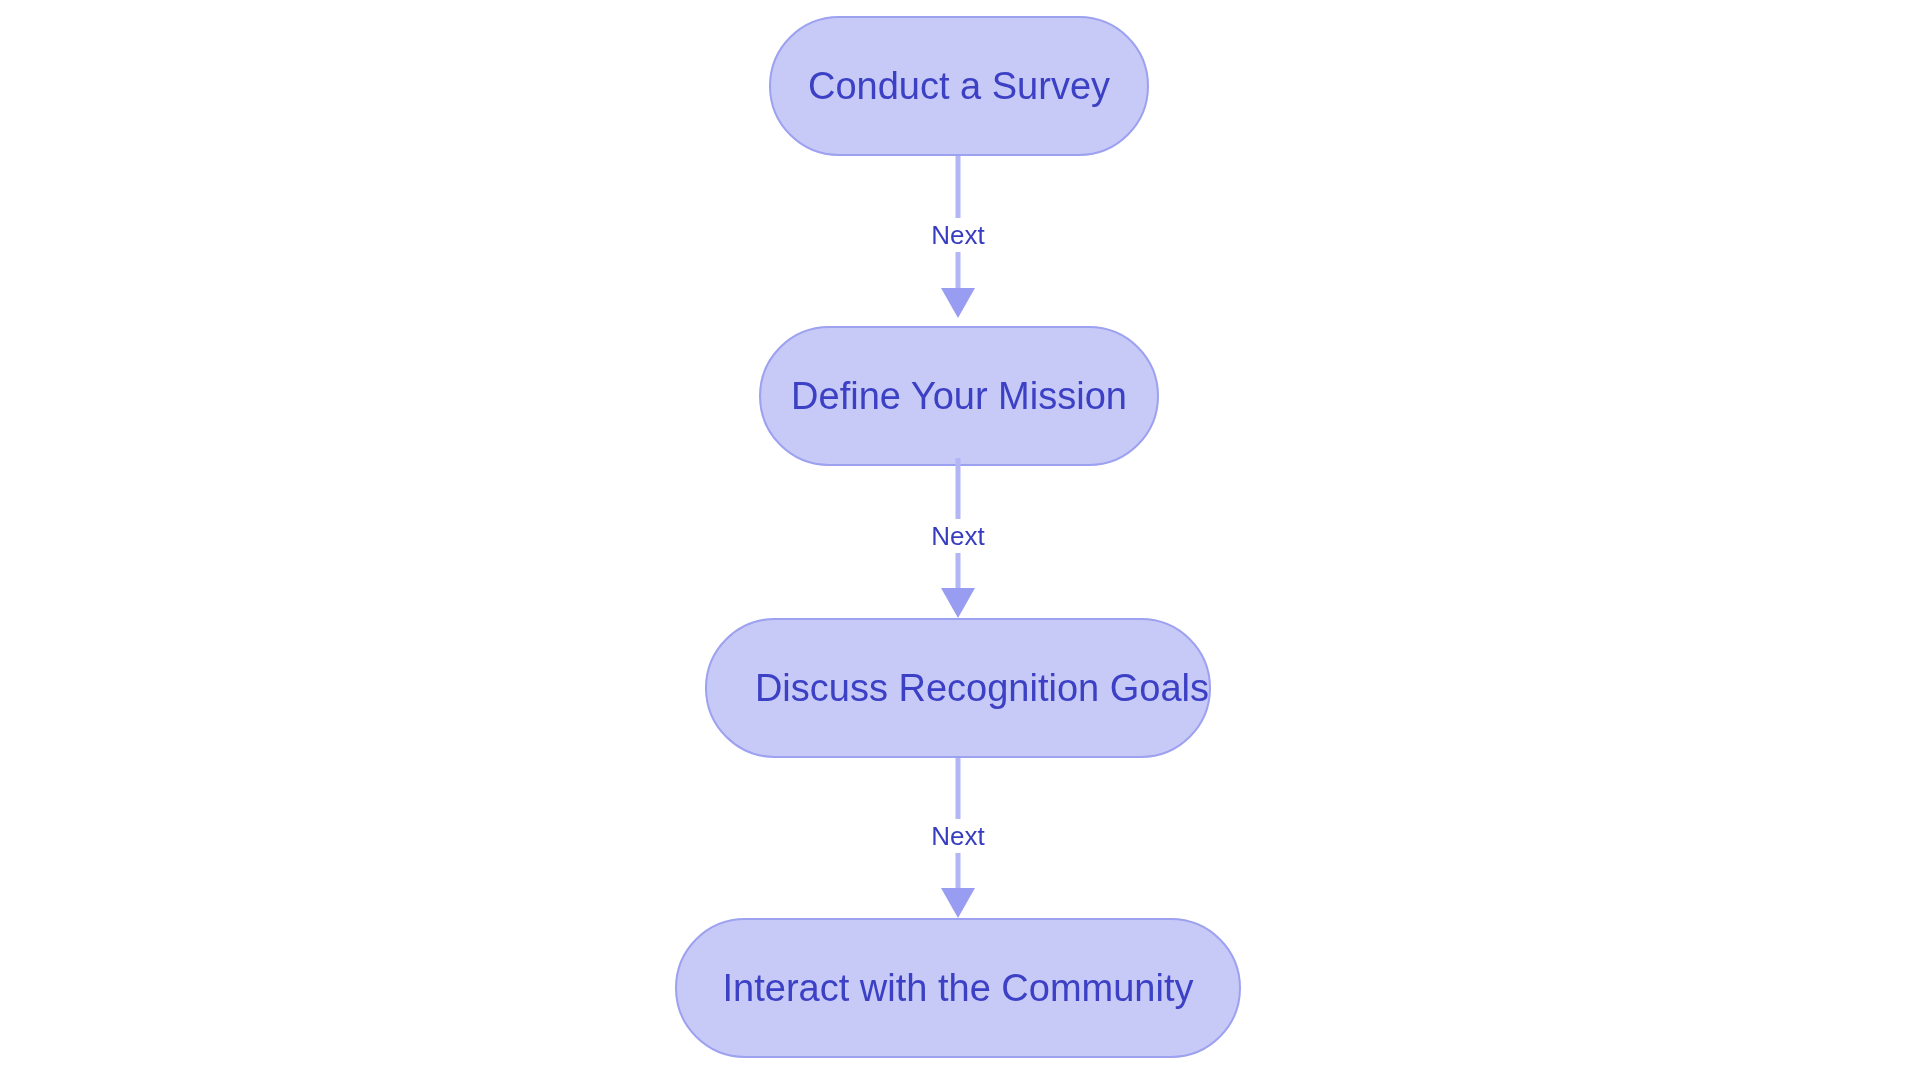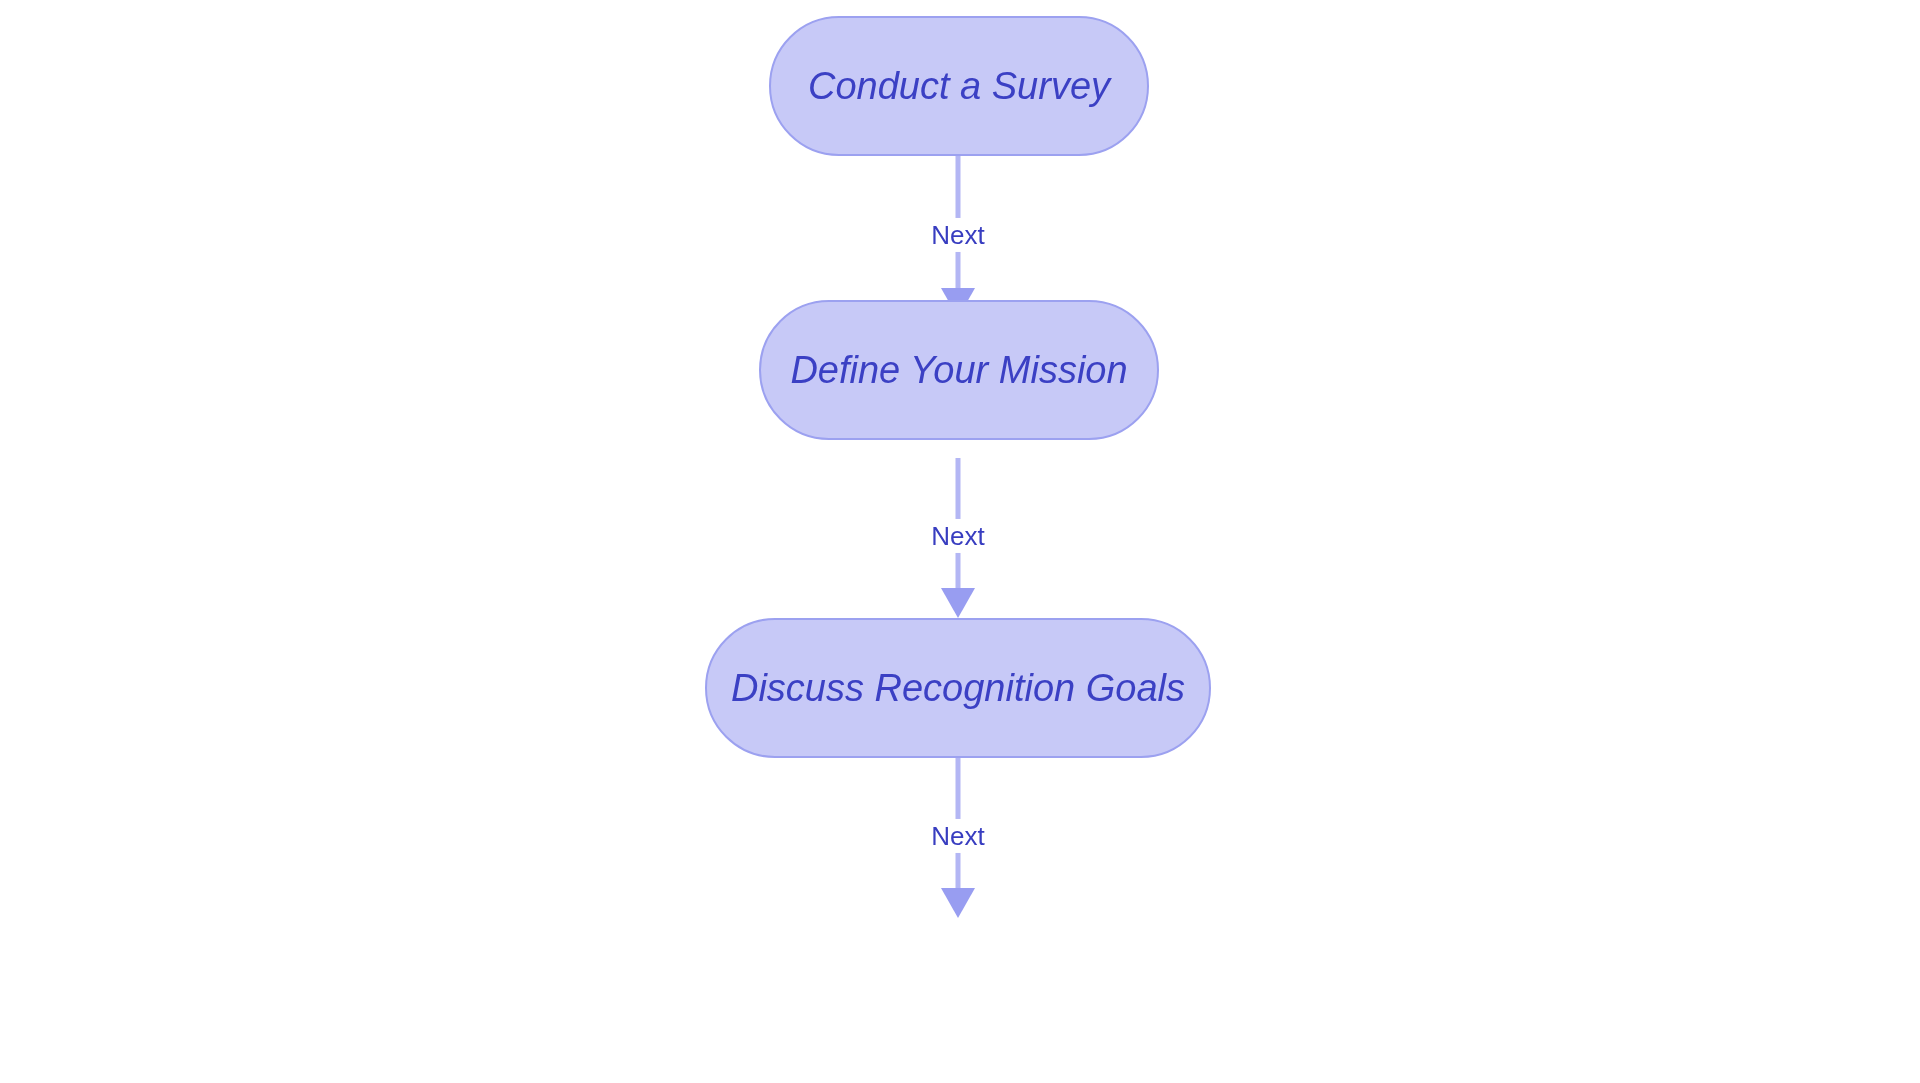--- a/index.html
+++ b/index.html
@@ -26,25 +26,24 @@
     background: var(--node-fill, #c7c9f7);
     border: 2px solid var(--node-border, #9ca1f0);
     box-sizing: border-box;
   }
   .node-label {
     font-size: 38px;
     line-height: 1;
     color: var(--node-text, #3b40c4);
     white-space: nowrap;
     text-align: center;
-    font-style: italic;
   }
   .node-1 { left: 769px; top: 16px;  width: 380px; }
-  .node-2 { left: 759px; top: 300px; width: 400px; }
-  .node-3 { left: 705px; top: 618px; width: 506px; }
+  .node-2 { left: 759px; top: 326px; width: 400px; }
+  .node-3 { left: 705px; top: 618px; width: 506px; justify-content: flex-end; }
   .node-4 { left: 675px; top: 918px; width: 566px; }
 
   .connector {
     position: absolute;
     left: 858px;
     width: 200px;
   }
   .connector-1 { top: 156px; height: 162px; }
   .connector-2 { top: 458px; height: 160px; }
   .connector-3 { top: 758px; height: 160px; }
@@ -110,14 +109,17 @@
   <div class="node node-3">
     <span class="node-label">Discuss Recognition Goals</span>
   </div>
 
   <div class="connector connector-3">
     <div class="edge-line"></div>
     <div class="arrow-down"></div>
     <span class="edge-label">Next</span>
   </div>
 
+  <div class="node node-4">
+    <span class="node-label">Interact with the Community</span>
+  </div>
 
 </div>
 
 </body></html>

